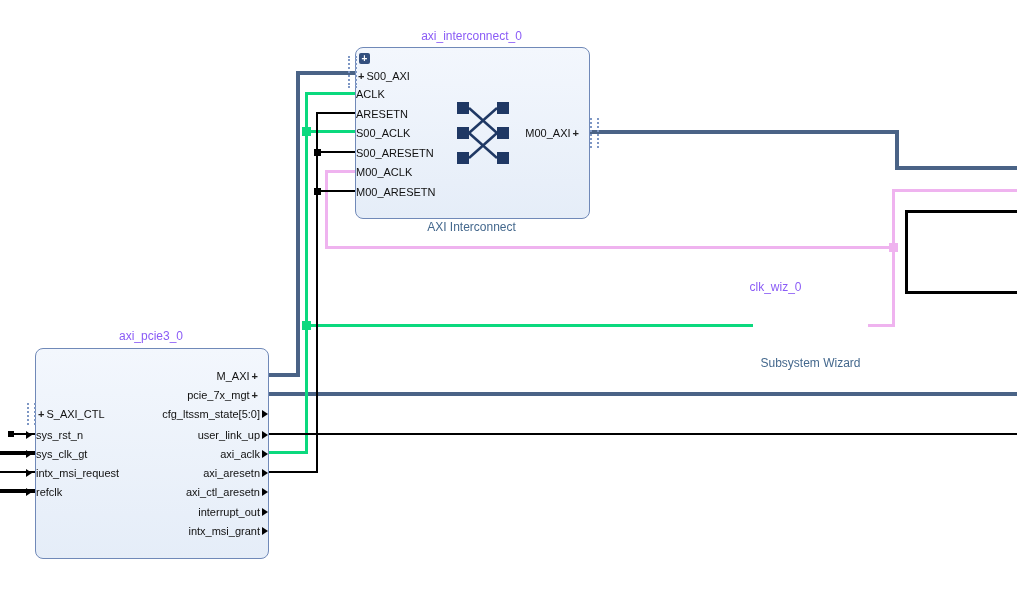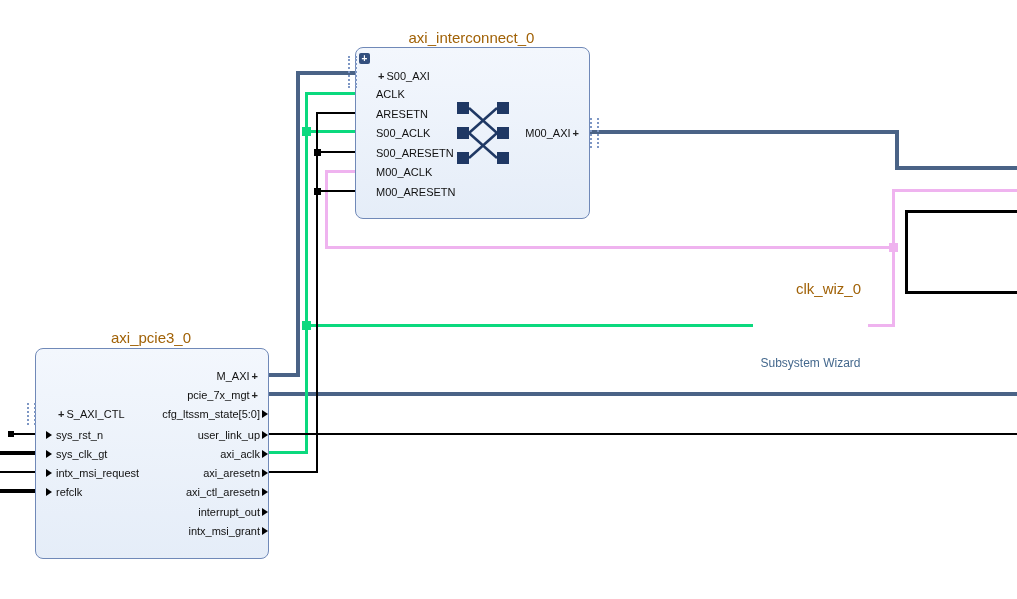--- a/index.html
+++ b/index.html
@@ -2,25 +2,25 @@
 <html style="--wire-axi: #4a6386; --wire-green: #0bd97e; --wire-pink: #efb3ef; --wire-black: #000000; --block-border: #7089b8; --type-label: #44688d; --icon-navy: #1f3864;"><head>
 <meta charset="utf-8">
 <style>
   html,body{margin:0;padding:0;background:#fff;}
   .canvas{position:relative;width:1017px;height:599px;overflow:hidden;background:#ffffff;
           font-family:"Liberation Sans", sans-serif;}
 
   
   .block{position:absolute;background:linear-gradient(180deg,#f3f7fd,#e5edf8);
          border:1px solid var(--block-border,#7089b8);border-radius:8px;}
-  .blk-title{position:absolute;font-size:15px;color:#a16207;text-align:center;white-space:nowrap;}
+  .blk-title{position:absolute;font-size:12px;color:#8b5cf6;text-align:center;white-space:nowrap;}
   .blk-label{position:absolute;font-size:12px;color:var(--type-label,#44688d);text-align:center;white-space:nowrap;}
 
   .port{position:absolute;height:14px;line-height:14px;font-size:11px;color:#111;white-space:nowrap;}
-  .pl{left:20px;text-align:right;}
+  .pl{left:0;text-align:right;}
   .pr{right:8px;text-align:right;}
   .plus{font-size:11px;color:#222;padding:0 2px;font-weight:bold;}
   .pin{position:absolute;top:3px;width:0;height:0;border:4px solid transparent;border-left:6px solid #000;}
   .pl .pin{left:-10px;}
   .pr .pin{right:-12px;}
 
   .expand-btn{position:absolute;left:3px;top:5px;width:11px;height:11px;background:#34507e;color:#fff;
               font-size:10px;line-height:11px;text-align:center;border-radius:2px;font-weight:bold;}
 
   .grip{position:absolute;width:5px;border-left:2px dotted #7e97c4;border-right:2px dotted #7e97c4;}
@@ -118,25 +118,26 @@
     <div class="port pl" style="top:21px"><span class="plus">+</span><span>S00_AXI</span></div>
     <div class="port pl" style="top:39px"><span>ACLK</span></div>
     <div class="port pl" style="top:59px"><span>ARESETN</span></div>
     <div class="port pl" style="top:78px"><span>S00_ACLK</span></div>
     <div class="port pl" style="top:98px"><span>S00_ARESETN</span></div>
     <div class="port pl" style="top:117px"><span>M00_ACLK</span></div>
     <div class="port pl" style="top:137px"><span>M00_ARESETN</span></div>
     <div class="port pr" style="top:78px"><span>M00_AXI</span><span class="plus">+</span></div>
   </div>
 
+  <div class="blk-label" style="left:355px;top:220px;width:233px">AXI Interconnect</div>
 
   <div class="grip" style="left:348px;top:56px;height:32px"></div>
   <div class="grip" style="left:590px;top:118px;height:30px"></div>
 
-  <div class="blk-title" style="left:771px;top:280px;width:115px">clk_wiz_0</div>
+  <div class="blk-title" style="left:718px;top:280px;width:115px">clk_wiz_0</div>
 
 
   <div class="blk-label" style="left:728px;top:356px;width:165px">Subsystem Wizard</div>
 
   <div class="blk-title" style="left:35px;top:329px;width:232px">axi_pcie3_0</div>
 
   <div class="block" style="left:35px;top:348px;width:232px;height:209px">
 
     <div class="port pl" style="top:58px"><span class="plus">+</span><span>S_AXI_CTL</span></div>
     <div class="port pl" style="top:79px"><span class="pin"></span><span>sys_rst_n</span></div>

